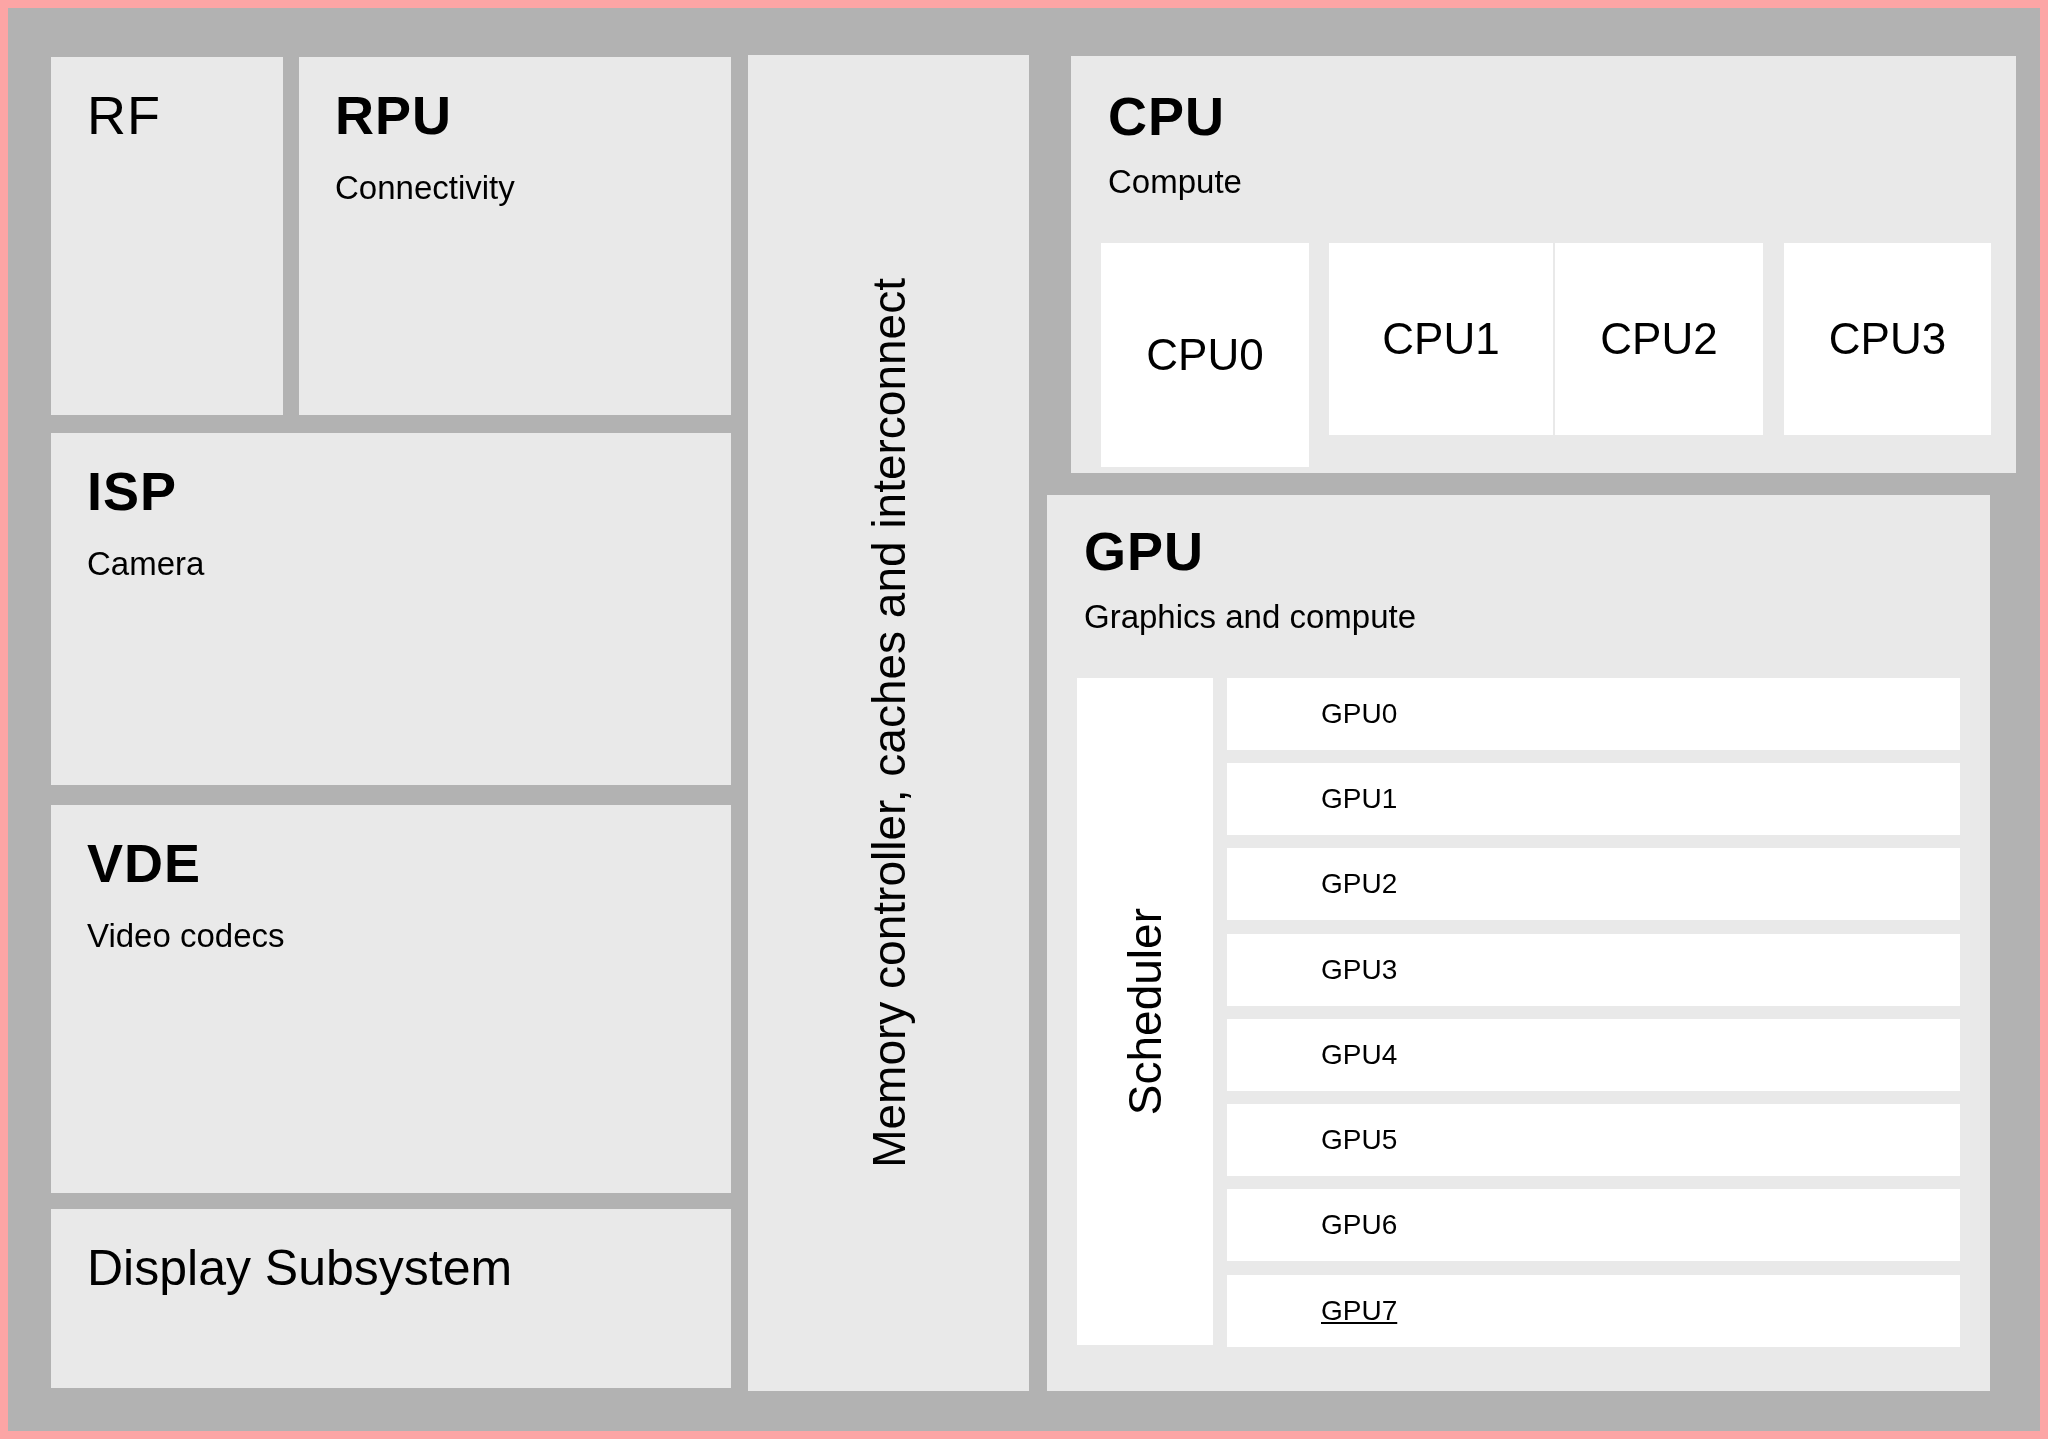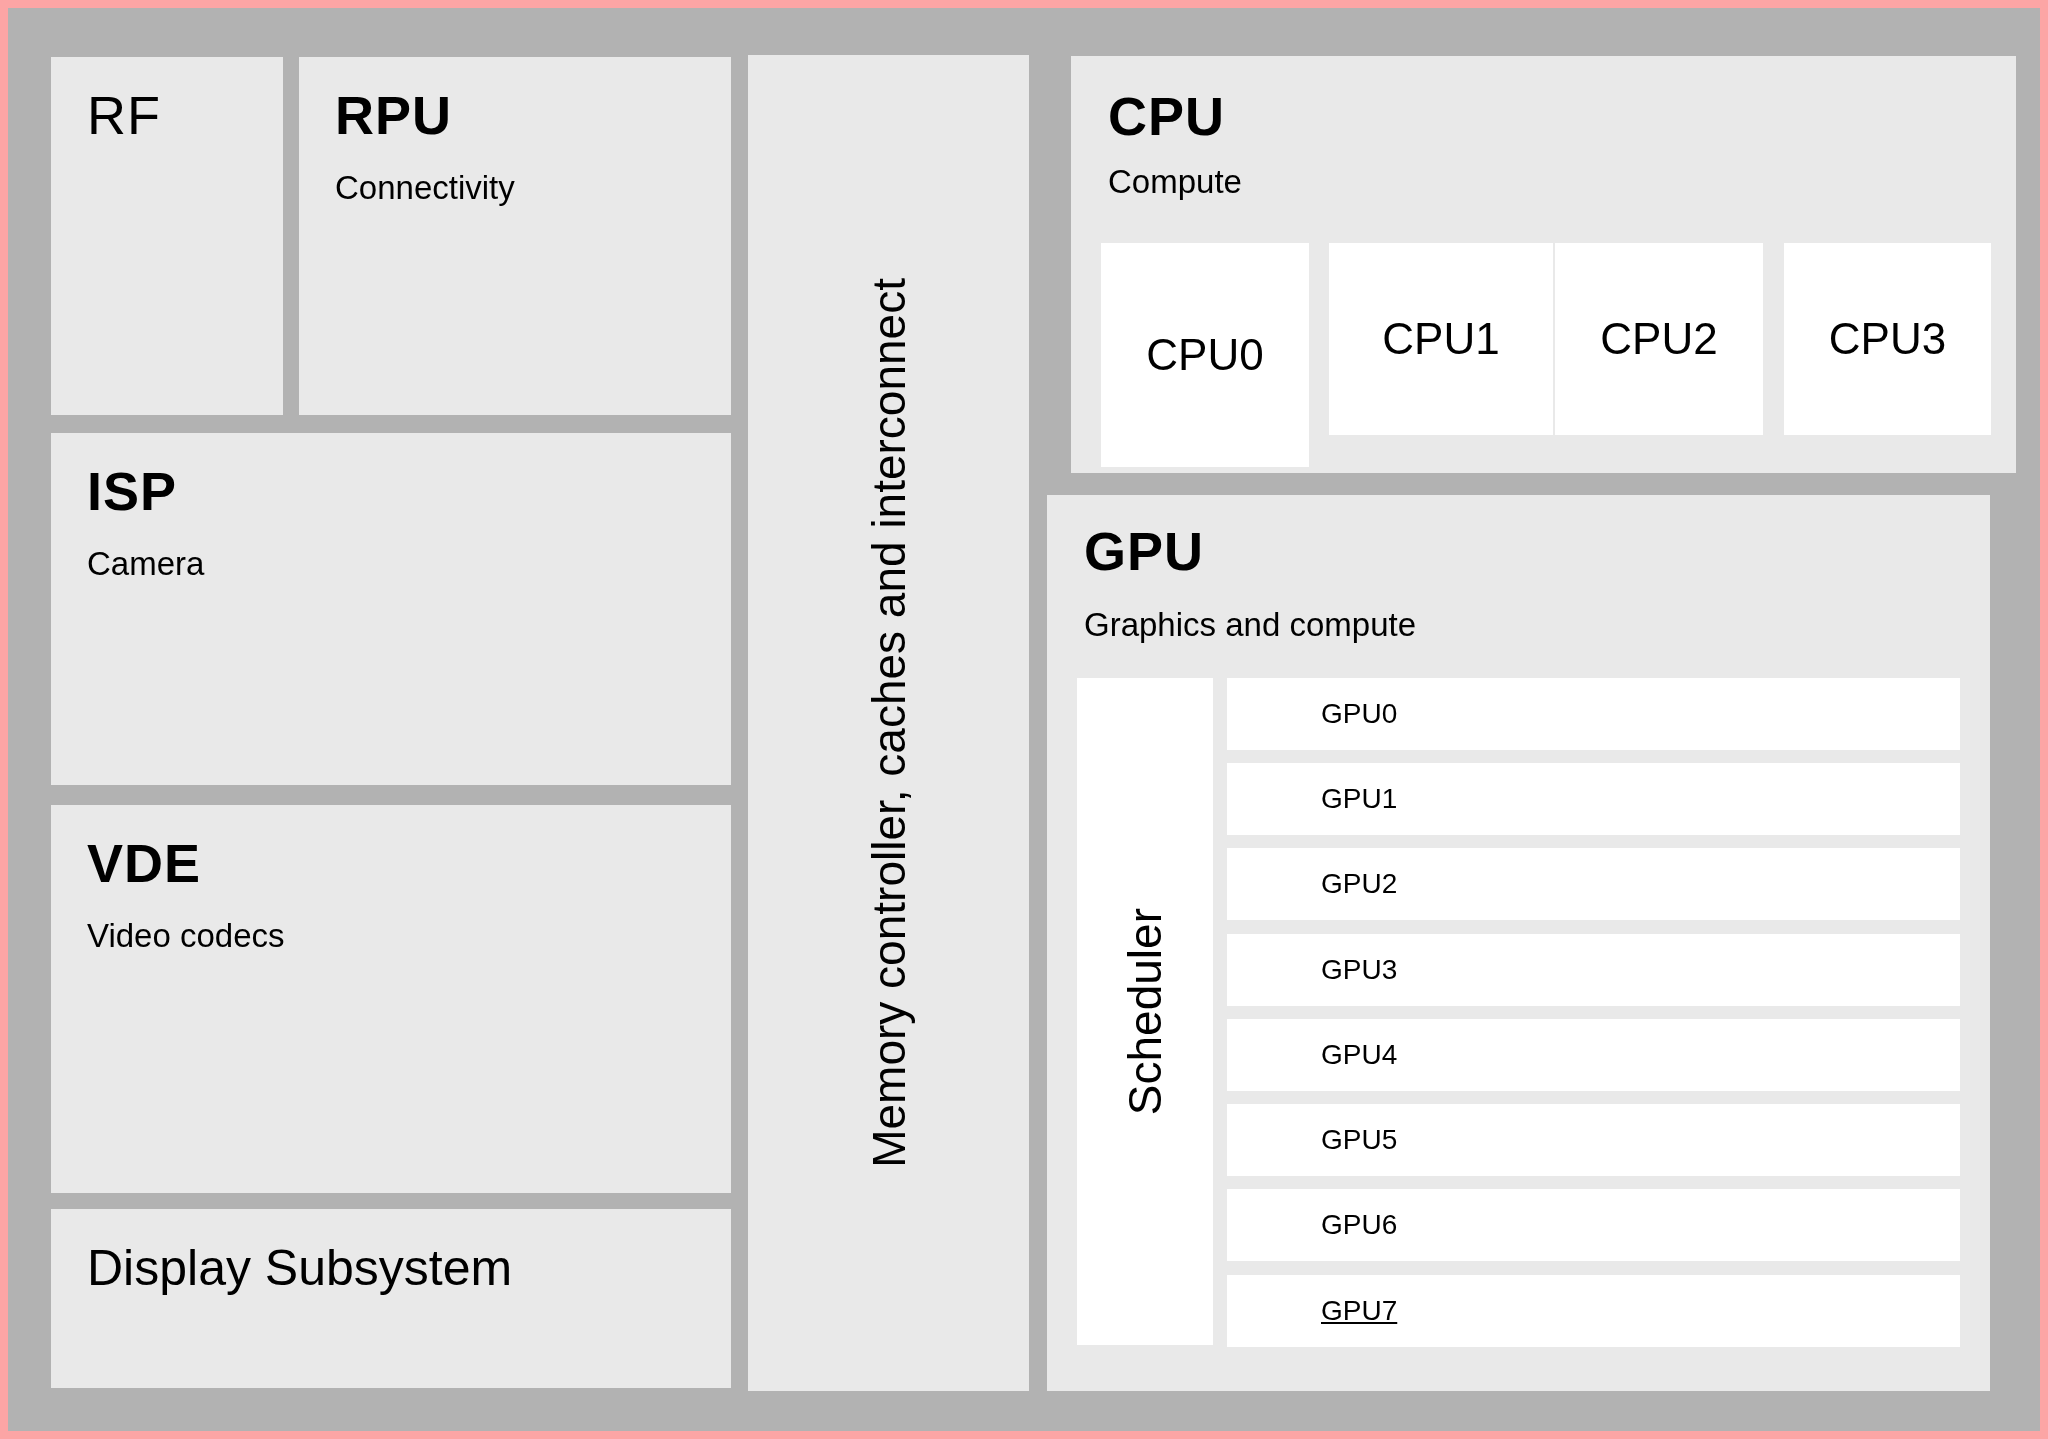--- a/index.html
+++ b/index.html
@@ -115,21 +115,21 @@
       <div class="block-sub" style="position:absolute; left:37px; top:108px; margin-top:0;">Compute</div>
 
       <div class="core" style="left:30px;  top:187px; width:208px; height:224px;">CPU0</div>
       <div class="core" style="left:258px; top:187px; width:224px; height:192px;">CPU1</div>
       <div class="core" style="left:484px; top:187px; width:208px; height:192px;">CPU2</div>
       <div class="core" style="left:713px; top:187px; width:207px; height:192px;">CPU3</div>
     </div>
 
     <div class="block" style="left:1039px; top:487px; width:943px; height:896px;">
       <div class="block-title" style="position:absolute; left:37px; top:28px;">GPU</div>
-      <div class="block-sub" style="position:absolute; left:37px; top:104px; margin-top:8px;">Graphics and compute</div>
+      <div class="block-sub" style="position:absolute; left:37px; top:104px; margin-top:0;">Graphics and compute</div>
 
       <div id="scheduler" class="vertical-box" style="left:30px; top:183px; width:136px; height:667px;">
         <span class="vertical-text">Scheduler</span>
       </div>
 
       <div class="gpu-row" style="left:180px; top:183px; width:733px; height:72px;">GPU0</div>
       <div class="gpu-row" style="left:180px; top:268px; width:733px; height:72px;">GPU1</div>
       <div class="gpu-row" style="left:180px; top:353px; width:733px; height:72px;">GPU2</div>
       <div class="gpu-row" style="left:180px; top:439px; width:733px; height:72px;">GPU3</div>
       <div class="gpu-row" style="left:180px; top:524px; width:733px; height:72px;">GPU4</div>

